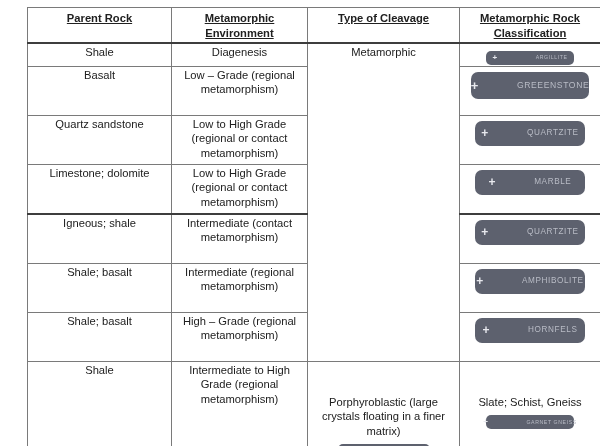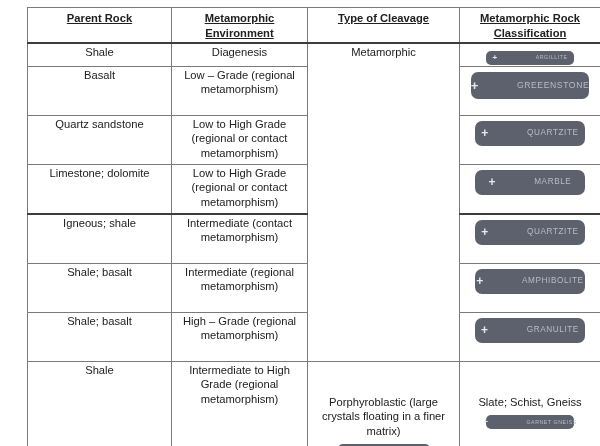--- a/index.html
+++ b/index.html
@@ -232,21 +232,21 @@
         </td>
       </tr>
 
       <tr>
         <td class="cell-tall">Shale; basalt</td>
         <td>High – Grade (regional metamorphism)</td>
         <td>
           <span class="chip-wrap">
             <span class="chip chip-md">
               <span class="plus">+</span>
-              <span class="chip-label">GRANULITE</span>
+              <span class="chip-label">HORNFELS</span>
             </span>
           </span>
         </td>
       </tr>
 
       <tr>
         <td class="cell-tall">Shale</td>
         <td>Intermediate to High Grade (regional metamorphism)</td>
         <td>
           <span class="plain-text">Porphyroblastic (large crystals floating in a finer matrix)</span>

